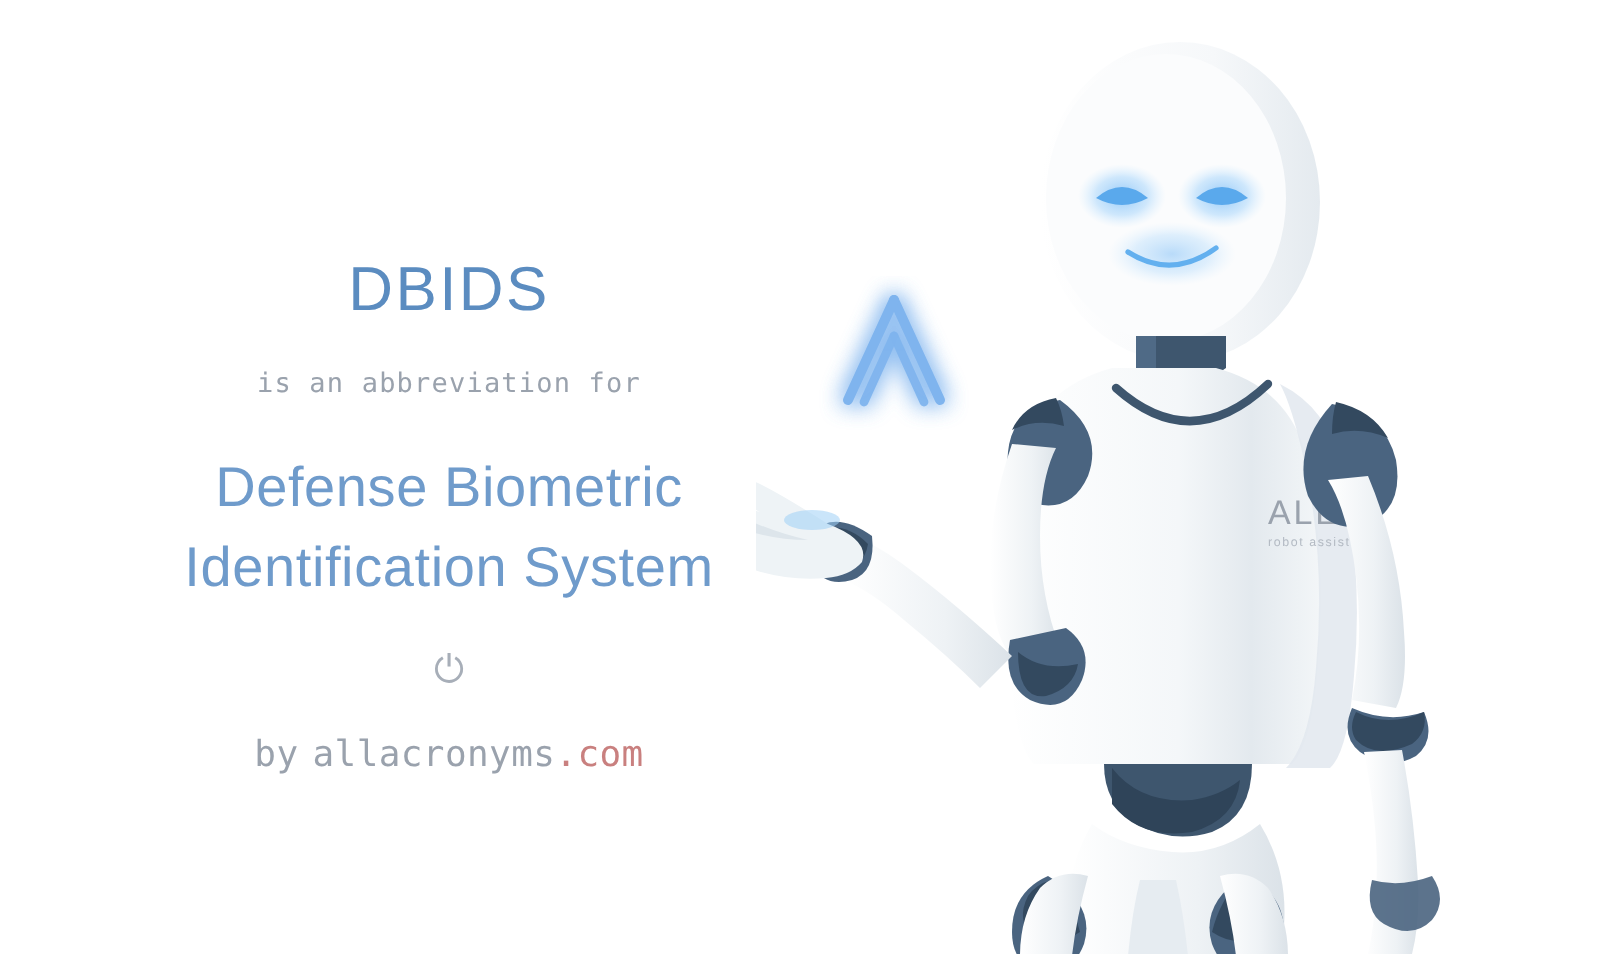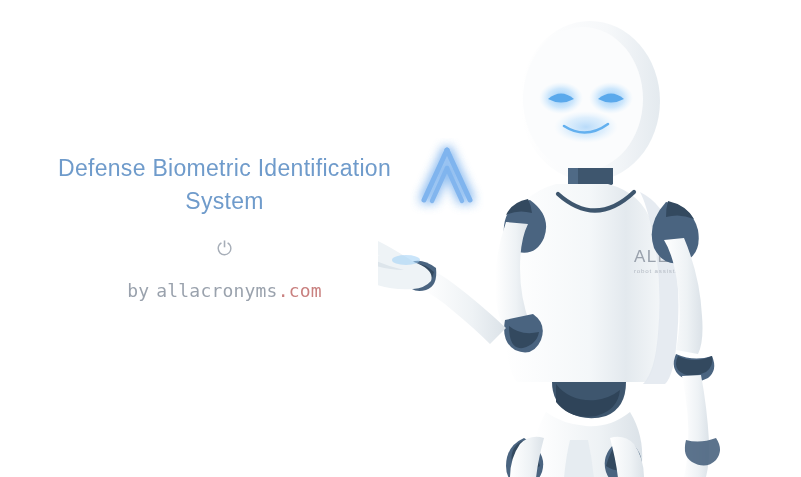--- a/index.html
+++ b/index.html
@@ -46,21 +46,21 @@
     margin-top: 22px;
     font-family: "DejaVu Sans Mono", "Liberation Mono", monospace;
     font-size: 13.5px;
     color: #9aa2ad;
     letter-spacing: 0.6px;
     text-align: center;
     white-space: nowrap;
   }
   .expansion {
     margin-top: 24px;
-    font-size: 23px;
+    font-size: 28px;
     line-height: 1.42;
     color: #6f9bcb;
     font-weight: 400;
     text-align: center;
     letter-spacing: 0.3px;
     max-width: 340px;
   }
   .power-icon {
     margin-top: 22px;
     font-size: 19px;
@@ -100,21 +100,23 @@
   }
   .holo svg { width: 100%; height: 100%; display: block; }
 </style>
 </head>
 <body>
 
 <div id="page">
 
   <div class="text-col">
 
-
+    <div class="acronym">DBIDS</div>
+
+    <div class="abbrev-for">is  an  abbreviation  for</div>
 
     <div class="expansion">Defense Biometric Identification System</div>
 
     <div class="power-icon">⏻</div>
 
     <div class="byline">
       <span class="by-word">by</span><span class="site-name">allacronyms</span><span class="site-tld">.com</span>
     </div>
   </div>
 

